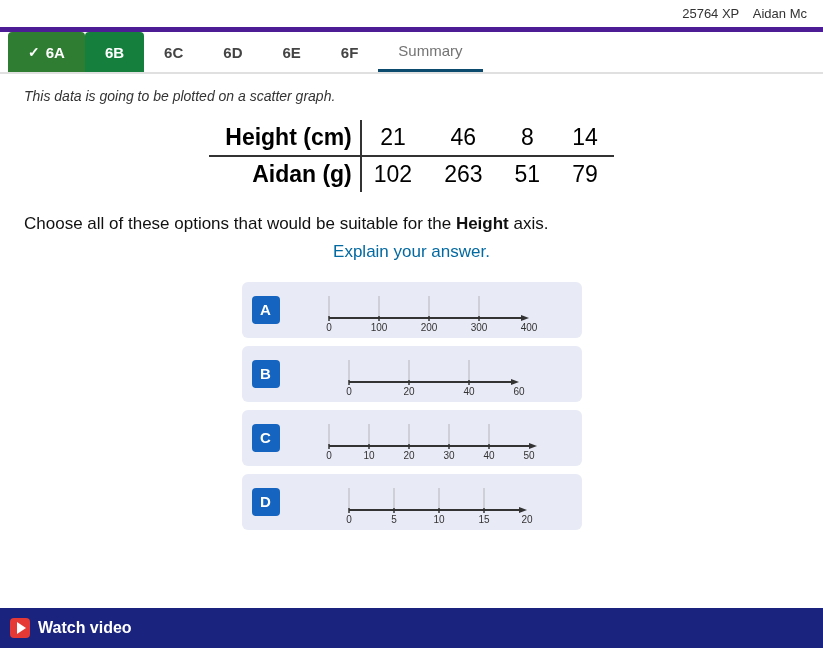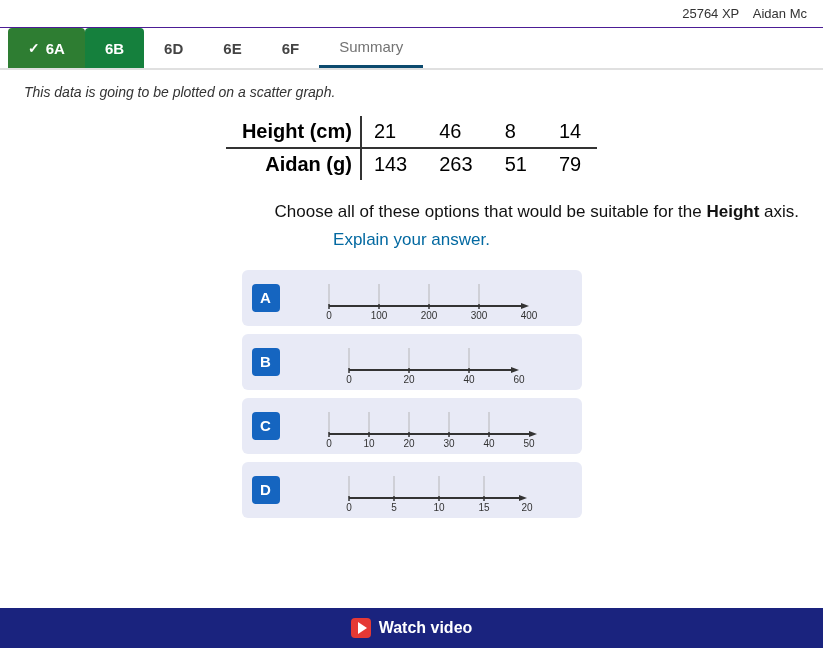--- a/index.html
+++ b/index.html
@@ -12,21 +12,21 @@
       position: relative;
     }
 
     
     .top-bar {
       display: flex;
       align-items: center;
       justify-content: flex-end;
       padding: 6px 16px;
       background: #fff;
-      border-bottom: 1px solid #4c1d95;
+      border-bottom: 5px solid #4c1d95;
     }
     .xp-info {
       font-size: 13px;
       color: #333;
       font-weight: 500;
     }
 
     
     .nav-tabs {
       display: flex;
@@ -77,43 +77,44 @@
       font-size: 14px;
       color: #333;
       margin-bottom: 16px;
       font-style: italic;
     }
 
     
     .data-table {
       border-collapse: collapse;
       margin: 7px auto 20px auto;
-      font-size: 20px;
+      font-size: 23px;
     }
     .data-table td {
       padding: 4px 16px;
+      text-align: center;
     }
     .data-table .row-label {
       font-weight: 700;
       text-align: right;
       padding-right: 8px;
     }
     .data-table .divider-cell {
       border-left: 2px solid #333;
       padding-left: 12px;
     }
     .table-divider-row td {
       border-top: 2px solid #333;
     }
 
     
     .question-text {
       font-size: 17px;
       color: #111;
-      text-align: right;
+      text-align: left;
       margin-bottom: 6px;
       line-height: 1.4;
     }
     .question-sub {
       font-size: 17px;
       color: #0369a1;
       text-align: center;
       margin-bottom: 20px;
     }
 
@@ -165,21 +166,20 @@
 
     
     .watch-video-bar {
       position: absolute;
       bottom: 0;
       left: 0;
       right: 0;
       background: #1a237e;
       display: flex;
       align-items: center;
-      justify-content: center;
       padding: 10px;
       gap: 8px;
     }
     .watch-video-btn {
       color: #fff;
       font-size: 16px;
       font-weight: 600;
       background: none;
       border: none;
       cursor: pointer;
@@ -199,20 +199,23 @@
   </span>
 </div>
 
 <div class="nav-tabs">
   <button class="nav-tab active-green">
     <span class="checkmark">✓</span>
     <span>6A</span>
   </button>
   <button class="nav-tab active-blue">
     <span>6B</span>
+  </button>
+  <button class="nav-tab">
+    <span>6C</span>
   </button>
   <button class="nav-tab">
     <span>6D</span>
   </button>
   <button class="nav-tab">
     <span>6E</span>
   </button>
   <button class="nav-tab">
     <span>6F</span>
   </button>
@@ -231,21 +234,21 @@
     <tbody>
         <tr>
       <td class="row-label"><span>Height (cm)</span></td>
       <td class="divider-cell"><span>21</span></td>
       <td><span>46</span></td>
       <td><span>8</span></td>
       <td><span>14</span></td>
     </tr>
     <tr class="table-divider-row">
       <td class="row-label"><span>Aidan (g)</span></td>
-      <td class="divider-cell"><span>143</span></td>
+      <td class="divider-cell"><span>102</span></td>
       <td><span>263</span></td>
       <td><span>51</span></td>
       <td><span>79</span></td>
     </tr>
   </tbody>
     </table>
 
   <p class="question-text">
     Choose all of these options that would be suitable for the <strong>Height</strong> axis.
   </p>

